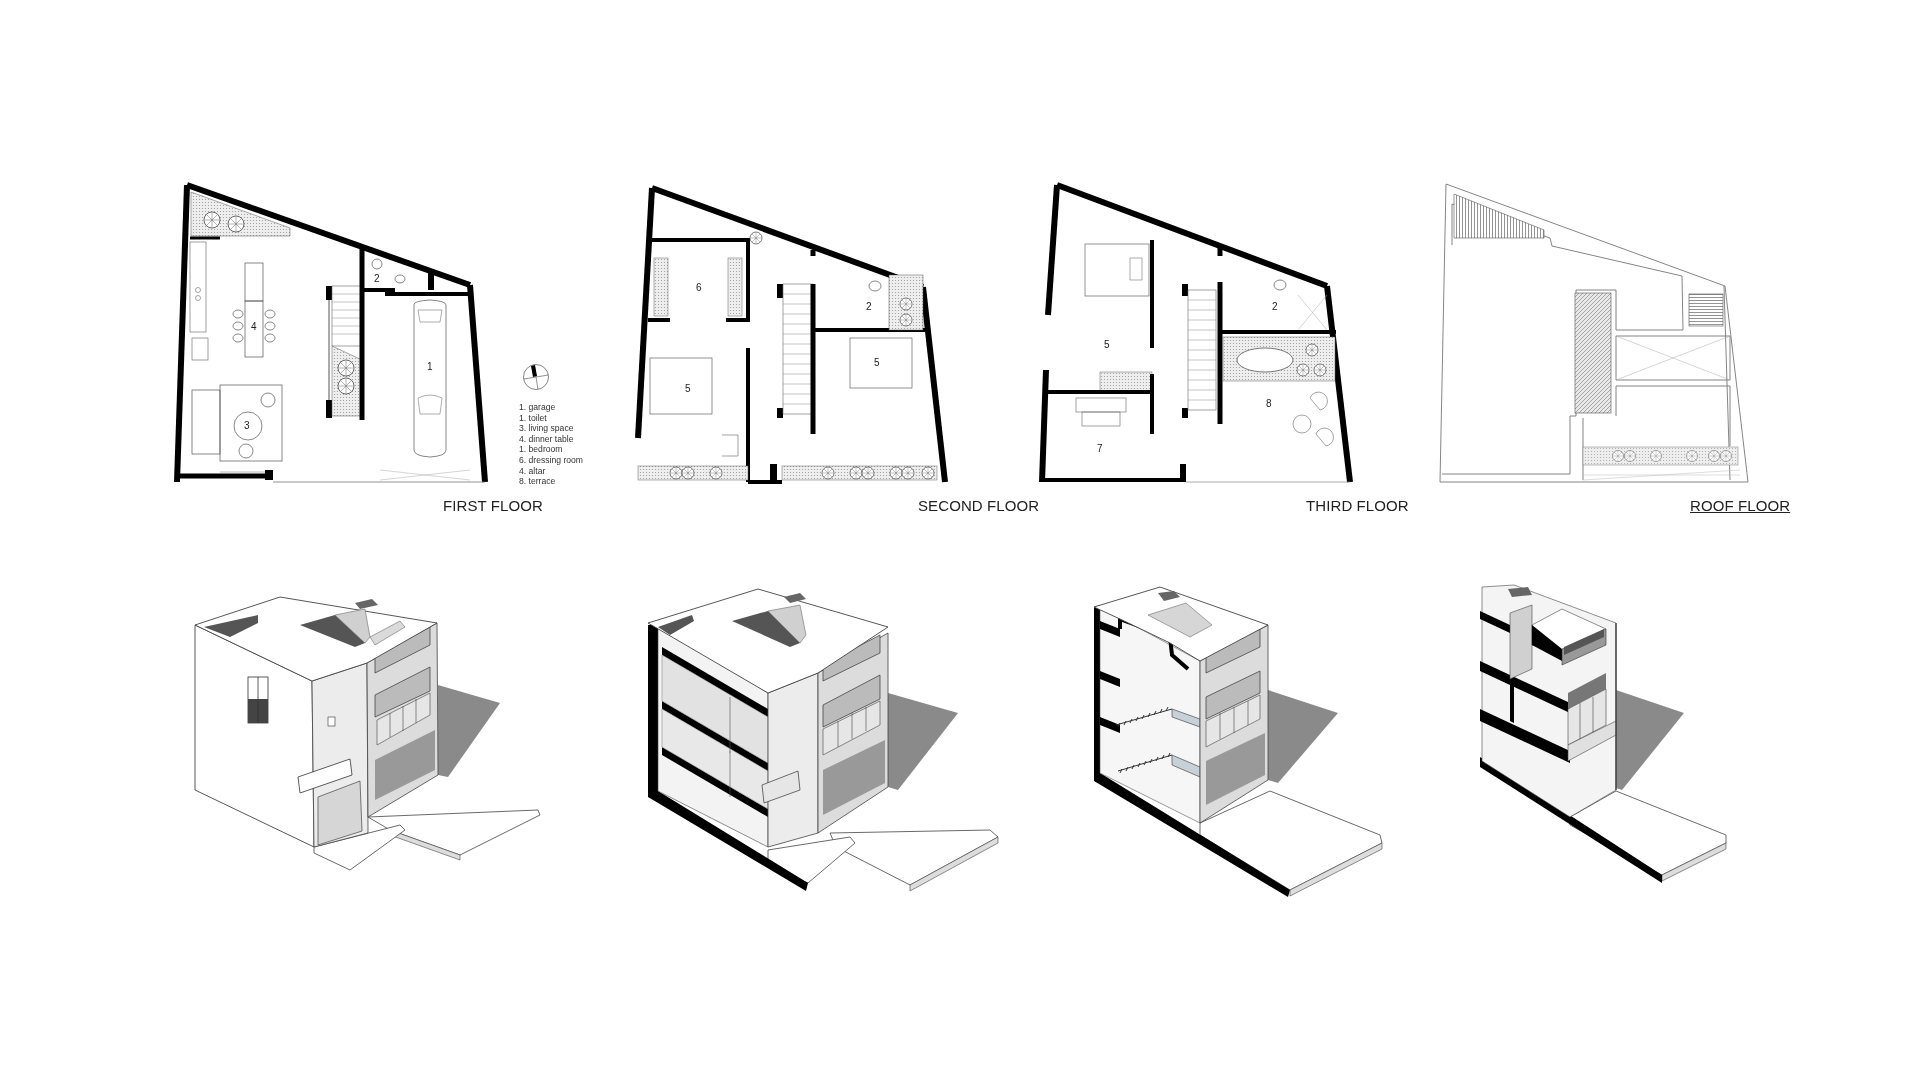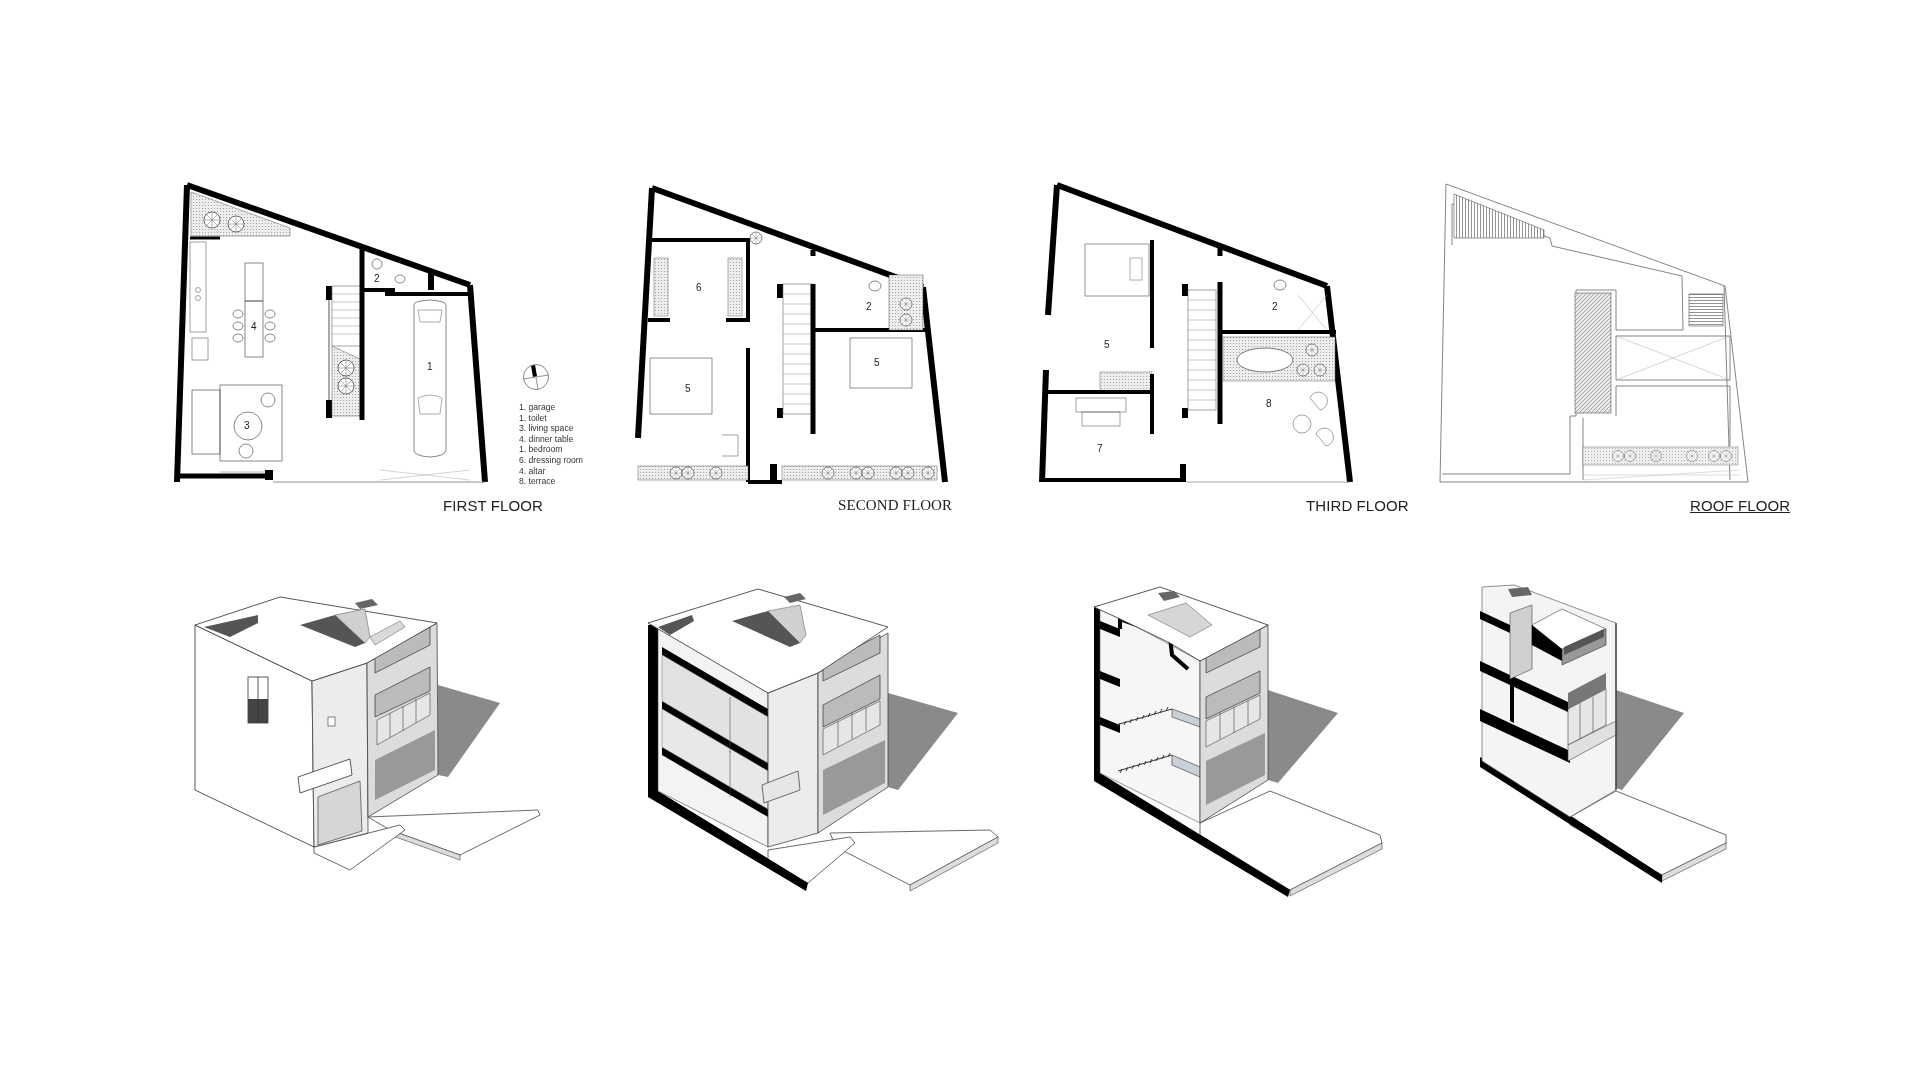--- a/index.html
+++ b/index.html
@@ -169,21 +169,21 @@
   <use href="#plant2" x="198" y="293"></use>
       <use href="#plant2" x="226" y="293"></use>
       <use href="#plant2" x="238" y="293"></use>
       <use href="#plant2" x="266" y="293"></use>
       <use href="#plant2" x="278" y="293"></use>
       <use href="#plant2" x="298" y="293"></use>
   <rect x="140" y="284" width="7" height="16" fill="#000"></rect>
   <path d="M118,302 L152,302" stroke="#000" stroke-width="4"></path>
 </svg>
 </div>
-<div class="floor-label" style="left:838px;top:497px;font-family:Liberation Serif, serif;">SECOND FLOOR</div>
+<div class="floor-label" style="left:918px;top:497px;">SECOND FLOOR</div>
 
 <div class="panel" style="left:1040px;top:180px;">
 <svg width="340" height="320" viewBox="0 0 340 320">
   <defs>
     <pattern id="dots3" width="3" height="3" patternUnits="userSpaceOnUse">
           <rect width="3" height="3" fill="#eee"></rect>
           <circle cx="1.5" cy="1.5" r="0.6" fill="#999"></circle>
         </pattern>
     <g id="plant3">
           <circle r="6" fill="#fff" stroke="#444" stroke-width="0.7"></circle>

